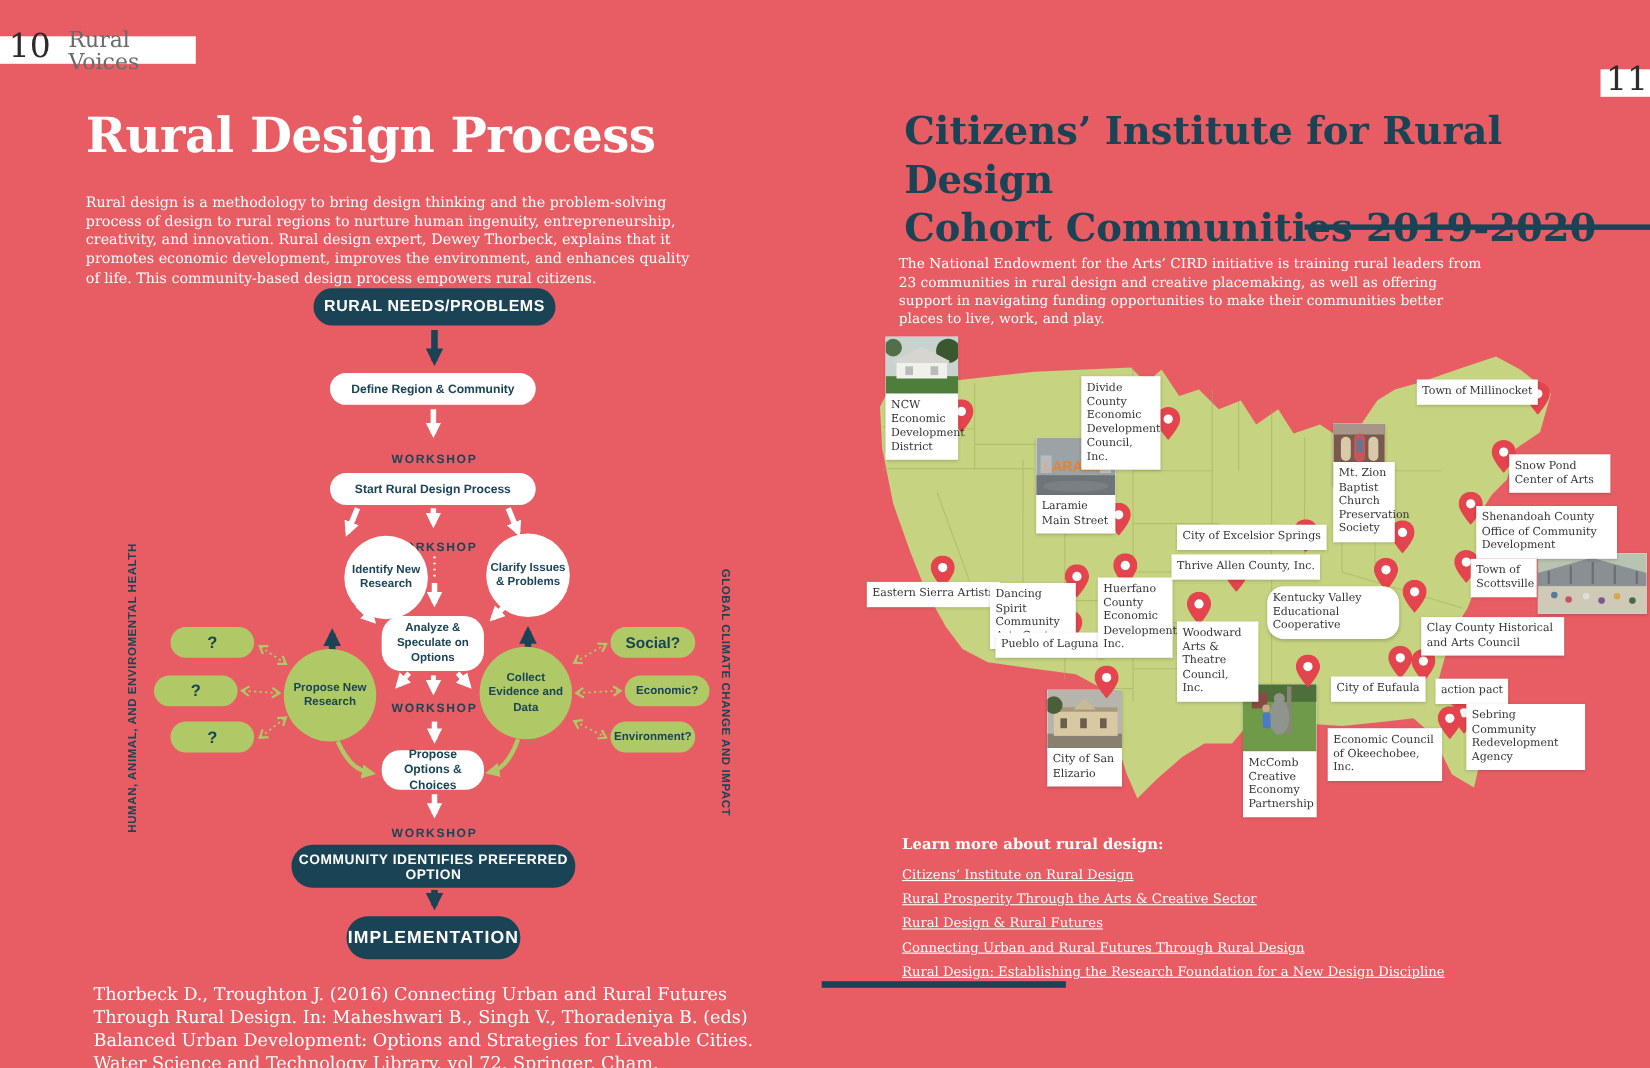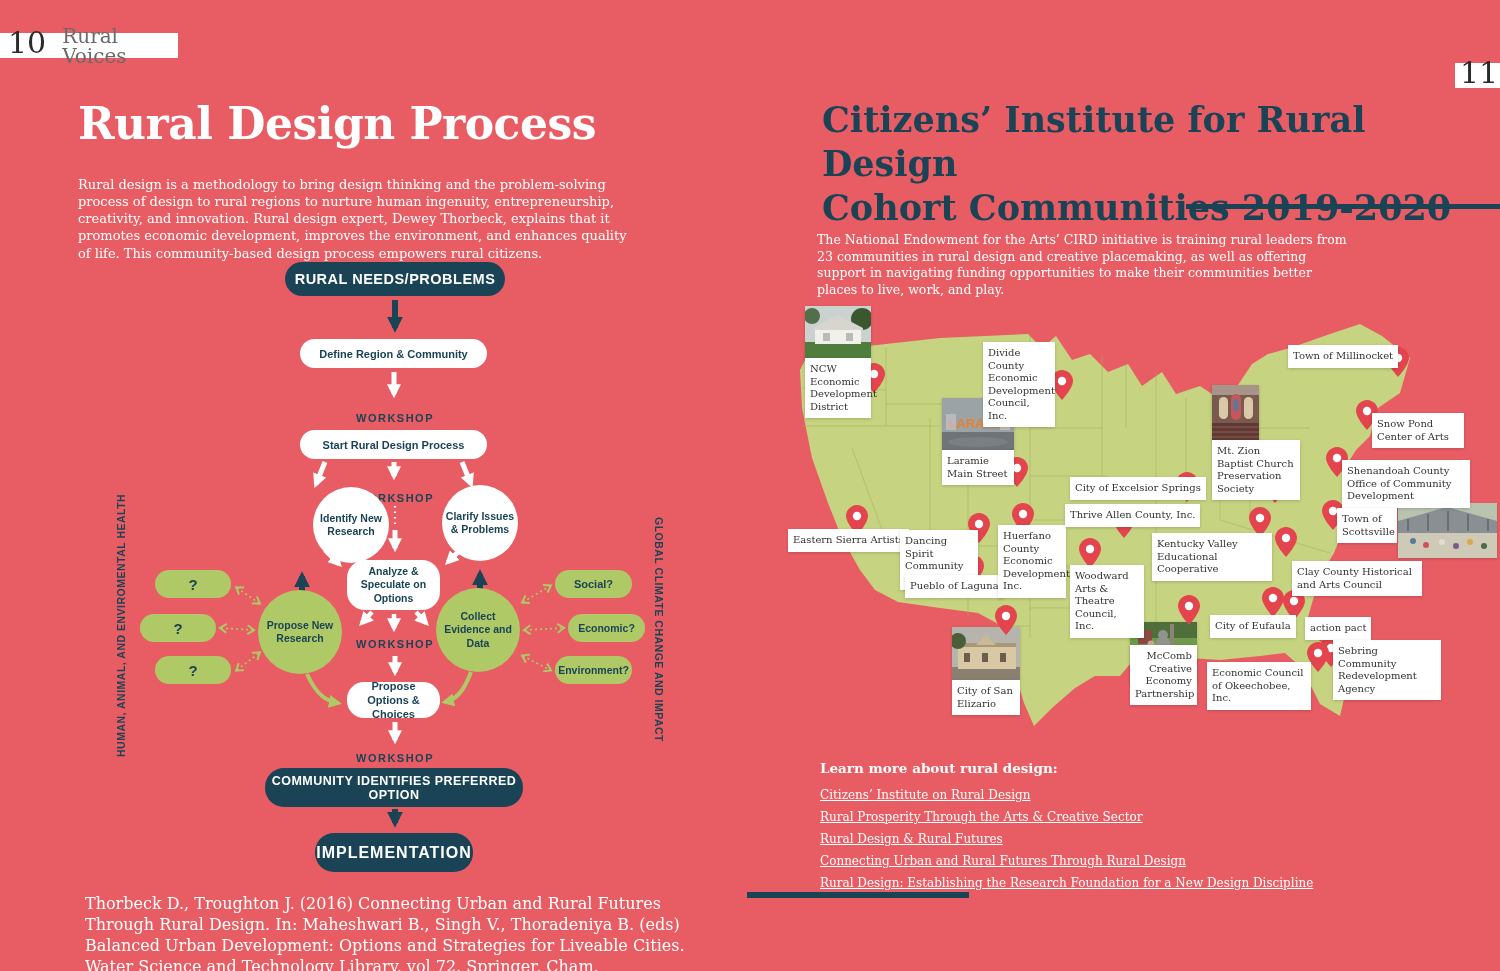--- a/index.html
+++ b/index.html
@@ -140,21 +140,21 @@
     <div class="circle-green" style="left:361px; top:338px; width:84px; height:84px;">Collect Evidence and Data</div>
     <div class="workshop" style="left:270px; top:388px;">WORKSHOP</div>
     <div class="box-white" style="left:272px; top:432px; width:93px; height:36px; padding:3px; border-radius:17px; font-size:11px;">Propose Options &amp; Choices</div>
     <div class="workshop" style="left:270px; top:502px;">WORKSHOP</div>
     <div class="pill-dark" style="left:190px; top:518px; width:258px; height:39px; font-size:12.5px; letter-spacing:0.5px;">COMMUNITY IDENTIFIES PREFERRED OPTION</div>
     <div class="pill-dark" style="left:240px; top:583px; width:158px; height:39px; font-size:16px; letter-spacing:1px;">IMPLEMENTATION</div>
 
     <div class="qpill" style="left:80px; top:320px; width:76px; height:28px; font-size:15px;">?</div>
     <div class="qpill" style="left:65px; top:364px; width:76px; height:28px; font-size:15px;">?</div>
     <div class="qpill" style="left:80px; top:406px; width:76px; height:28px; font-size:15px;">?</div>
-    <div class="qpill" style="left:480px; top:320px; width:77px; height:28px; font-size:11px;">Social?</div>
+    <div class="qpill" style="left:480px; top:320px; width:77px; height:28px; font-size:14px;">Social?</div>
     <div class="qpill" style="left:493px; top:364px; width:77px; height:28px; font-size:10.5px;">Economic?</div>
     <div class="qpill" style="left:480px; top:406px; width:77px; height:28px; font-size:10.5px;">Environment?</div>
 
     <div class="axis-label axis-left" style="left:40px; top:240px;">HUMAN, ANIMAL, AND ENVIROMENTAL HEALTH</div>
     <div class="axis-label" style="left:578px; top:245px;">GLOBAL CLIMATE CHANGE AND IMPACT</div>
   </div>
 
   <p class="citation"><span>Thorbeck D., Troughton J. (2016) Connecting Urban and Rural Futures Through Rural Design. In: Maheshwari B., Singh V., Thoradeniya B. (eds) Balanced Urban Development: Options and Strategies for Liveable Cities. Water Science and Technology Library, vol 72. Springer, Cham. </span><a href="#">https://doi.org/10.1007/978-3-319-28112-4_4</a></p>
 
   <h1 class="rp-title">
@@ -339,33 +339,33 @@
 
     <div class="map-label" style="left:805px; top:358px; width:66px;">NCW Economic Development District</div>
     <div class="map-label" style="left:983px; top:342px; width:72px;">Divide County Economic Development Council, Inc.</div>
     <div class="map-label" style="left:942px; top:450px; width:72px;">Laramie Main Street</div>
     <div class="map-label nowrap" style="left:788px; top:529px;">Eastern Sierra Artists</div>
     <div class="map-label" style="left:900px; top:530px; width:78px;">Dancing Spirit Community Arts Center</div>
     <div class="map-label nowrap" style="left:905px; top:575px;">Pueblo of Laguna</div>
     <div class="map-label" style="left:998px; top:525px; width:68px;">Huerfano County Economic Development Inc.</div>
     <div class="map-label nowrap" style="left:1070px; top:477px;">City of Excelsior Springs</div>
     <div class="map-label nowrap" style="left:1065px; top:504px;">Thrive Allen County, Inc.</div>
-    <div class="map-label" style="left:1212px; top:440px; width:88px;">Mt. Zion Baptist Church Preservation Society</div>
-    <div class="map-label" style="left:1152px; top:533px; width:120px;">Kentucky Valley Educational Cooperative</div>
+    <div class="map-label" style="left:1212px; top:420px; width:56px;">Mt. Zion Baptist Church Preservation Society</div>
+    <div class="map-label" style="left:1152px; top:533px; width:120px;border-radius:15px;">Kentucky Valley Educational Cooperative</div>
     <div class="map-label" style="left:1070px; top:565px; width:74px;">Woodward Arts &amp; Theatre Council, Inc.</div>
     <div class="map-label nowrap" style="left:1288px; top:345px;">Town of Millinocket</div>
     <div class="map-label" style="left:1372px; top:413px; width:92px;">Snow Pond Center of Arts</div>
     <div class="map-label" style="left:1342px; top:460px; width:128px;">Shenandoah County Office of Community Development</div>
     <div class="map-label" style="left:1337px; top:508px; width:60px;">Town of Scottsville</div>
     <div class="map-label" style="left:1292px; top:561px; width:130px;">Clay County Historical and Arts Council</div>
     <div class="map-label nowrap" style="left:1210px; top:615px;">City of Eufaula</div>
     <div class="map-label nowrap" style="left:1305px; top:617px;">action pact</div>
     <div class="map-label" style="left:1333px; top:640px; width:108px;">Sebring Community Redevelopment Agency</div>
     <div class="map-label" style="left:1207px; top:662px; width:104px;">Economic Council of Okeechobee, Inc.</div>
-    <div class="map-label" style="left:1130px; top:645px; width:67px;text-align:right;">McComb Creative Economy Partnership</div>
+    <div class="map-label" style="left:1130px; top:683px; width:67px;">McComb Creative Economy Partnership</div>
     <div class="map-label" style="left:952px; top:680px; width:68px;">City of San Elizario</div>
   </div>
 
   <div class="learn-more">
     <div class="lm-head">Learn more about rural design:</div>
     <a class="lm-link" href="#">Citizens’ Institute on Rural Design</a>
     <a class="lm-link" href="#">Rural Prosperity Through the Arts &amp; Creative Sector</a>
     <a class="lm-link" href="#">Rural Design &amp; Rural Futures</a>
     <a class="lm-link" href="#">Connecting Urban and Rural Futures Through Rural Design</a>
     <a class="lm-link" href="#">Rural Design: Establishing the Research Foundation for a New Design Discipline</a>

